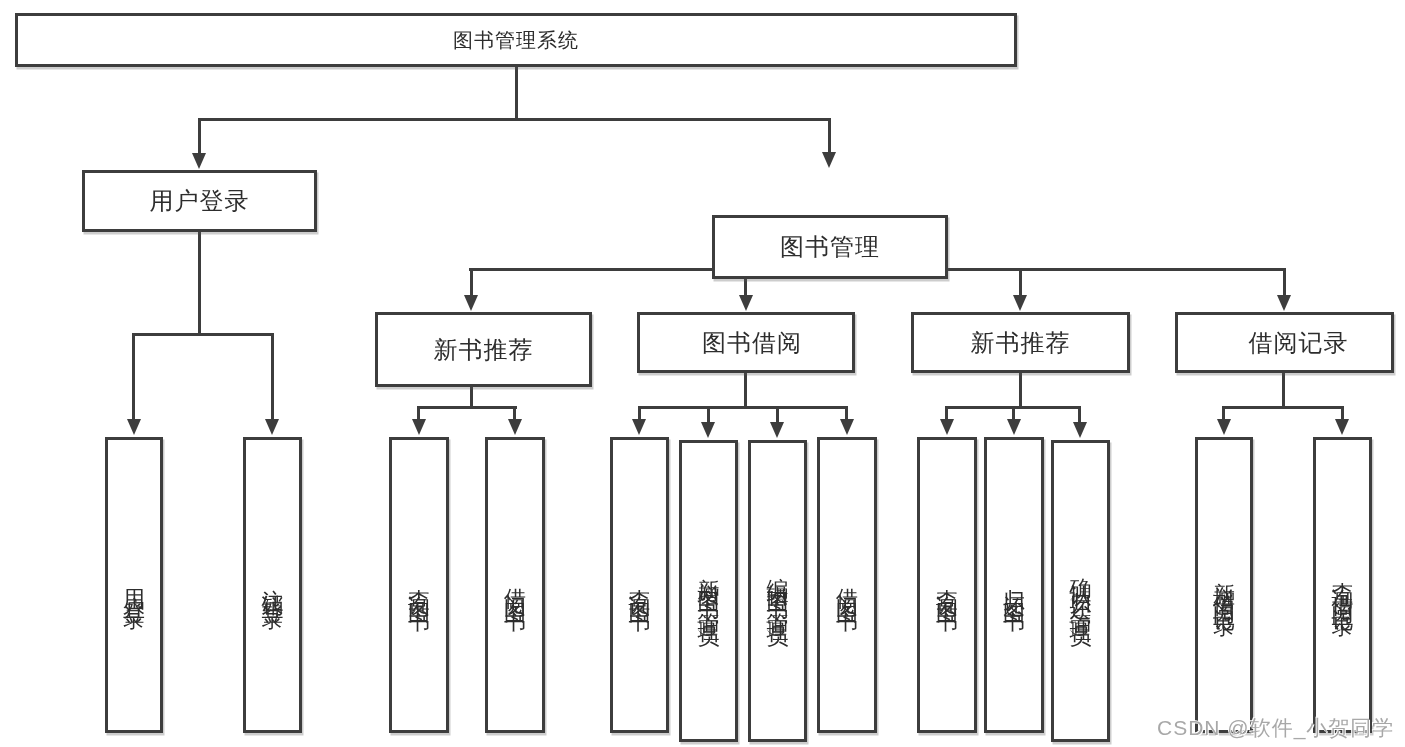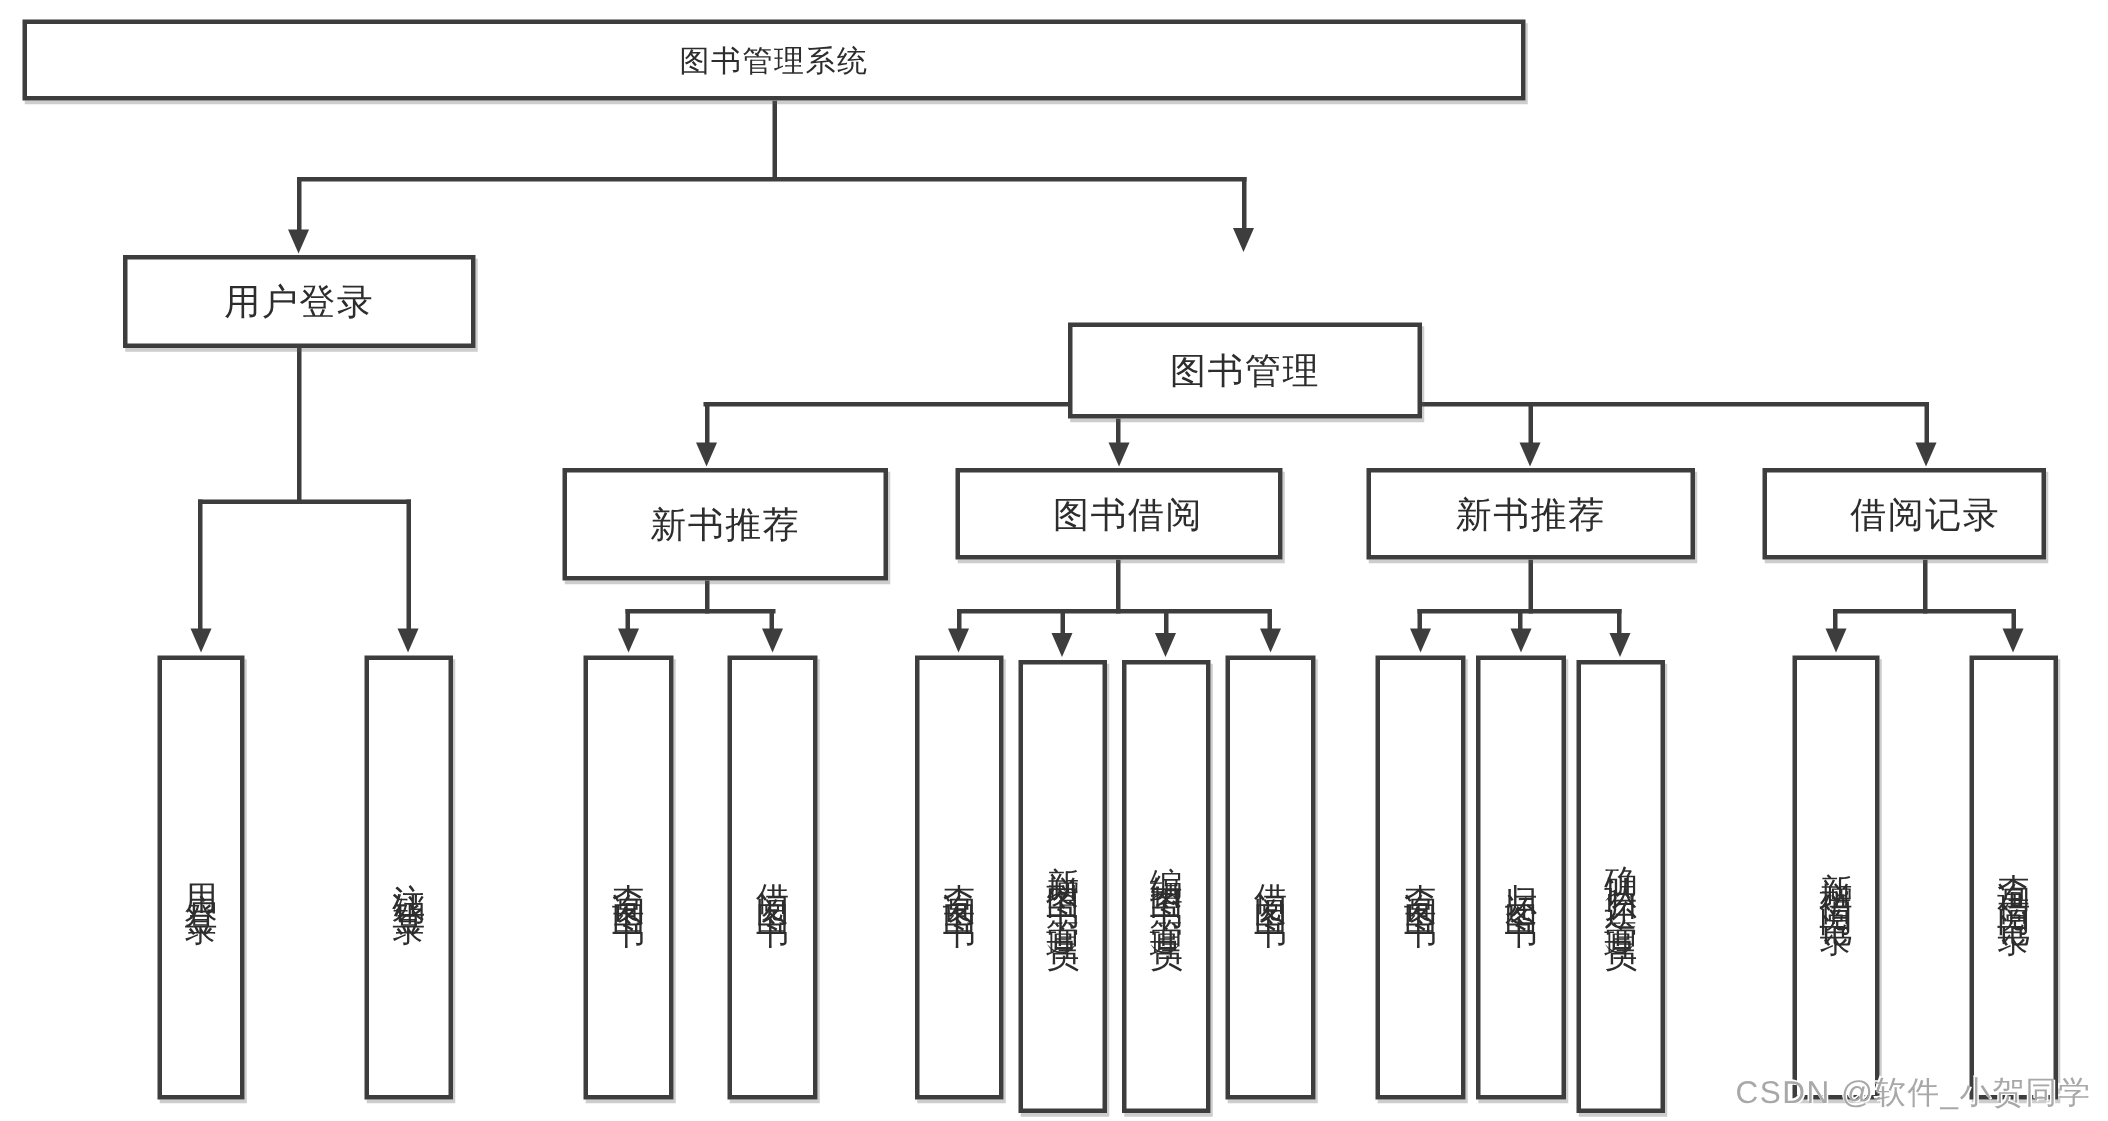--- a/index.html
+++ b/index.html
@@ -41,21 +41,21 @@
 <div class="stage">
 
   <div class="box h title" style="left:15px;top:13px;width:1002px;height:54px;">图书管理系统</div>
 
   <div class="box h" style="left:82px;top:170px;width:235px;height:62px;">用户登录</div>
   <div class="box h" style="left:712px;top:168px;width:236px;height:64px;margin-top:47px;">图书管理</div>
 
   <div class="box h" style="left:375px;top:312px;width:217px;height:75px;">新书推荐</div>
   <div class="box h" style="left:637px;top:312px;width:218px;height:61px;padding-left:12px;">图书借阅</div>
   <div class="box h" style="left:911px;top:312px;width:219px;height:61px;">新书推荐</div>
-  <div class="box h" style="left:1175px;top:312px;width:189px;height:61px;padding-left:28px;">借阅记录</div>
+  <div class="box h" style="left:1175px;top:312px;width:219px;height:61px;padding-left:28px;">借阅记录</div>
 
   <div class="box v" style="left:105px;top:437px;width:58px;height:296px;">
     <span class="vt">用户登录</span>
   </div>
   <div class="box v" style="left:243px;top:437px;width:59px;height:296px;">
     <span class="vt">注销登录</span>
   </div>
 
   <div class="box v" style="left:389px;top:437px;width:60px;height:296px;">
     <span class="vt">查询图书</span>

